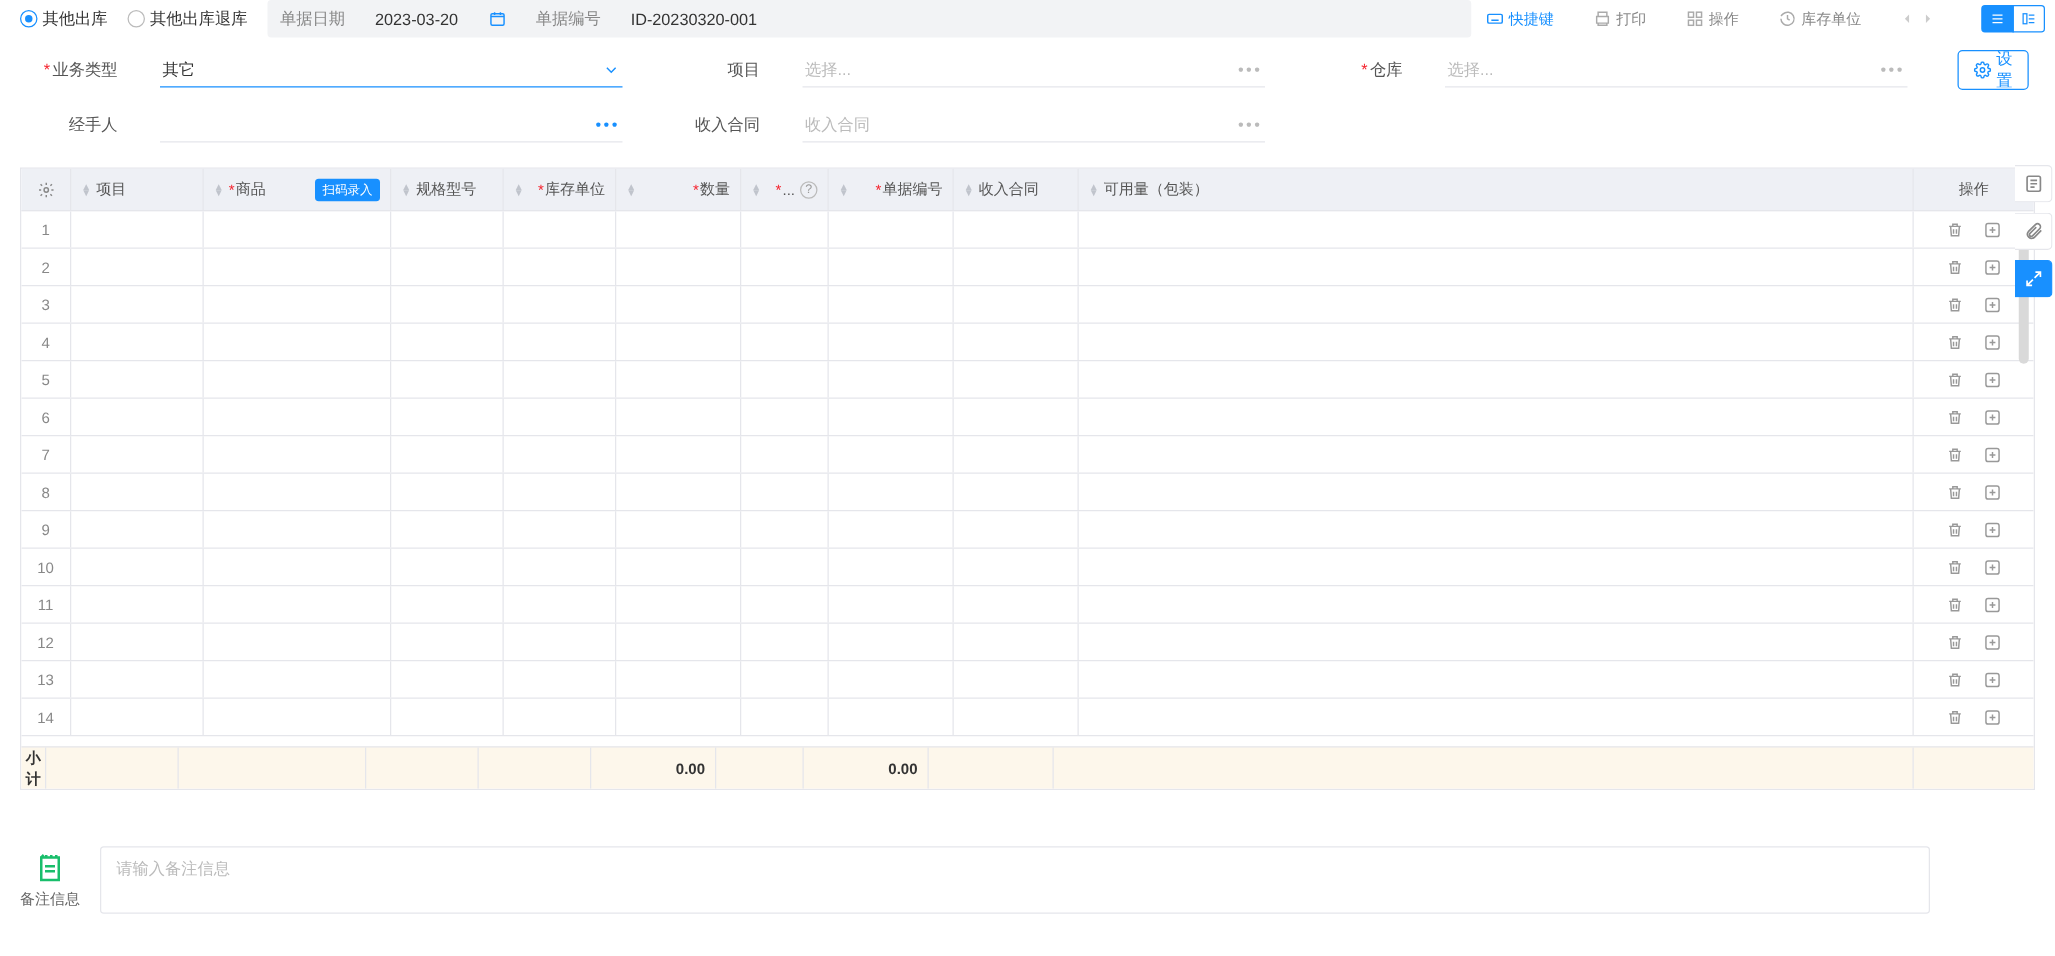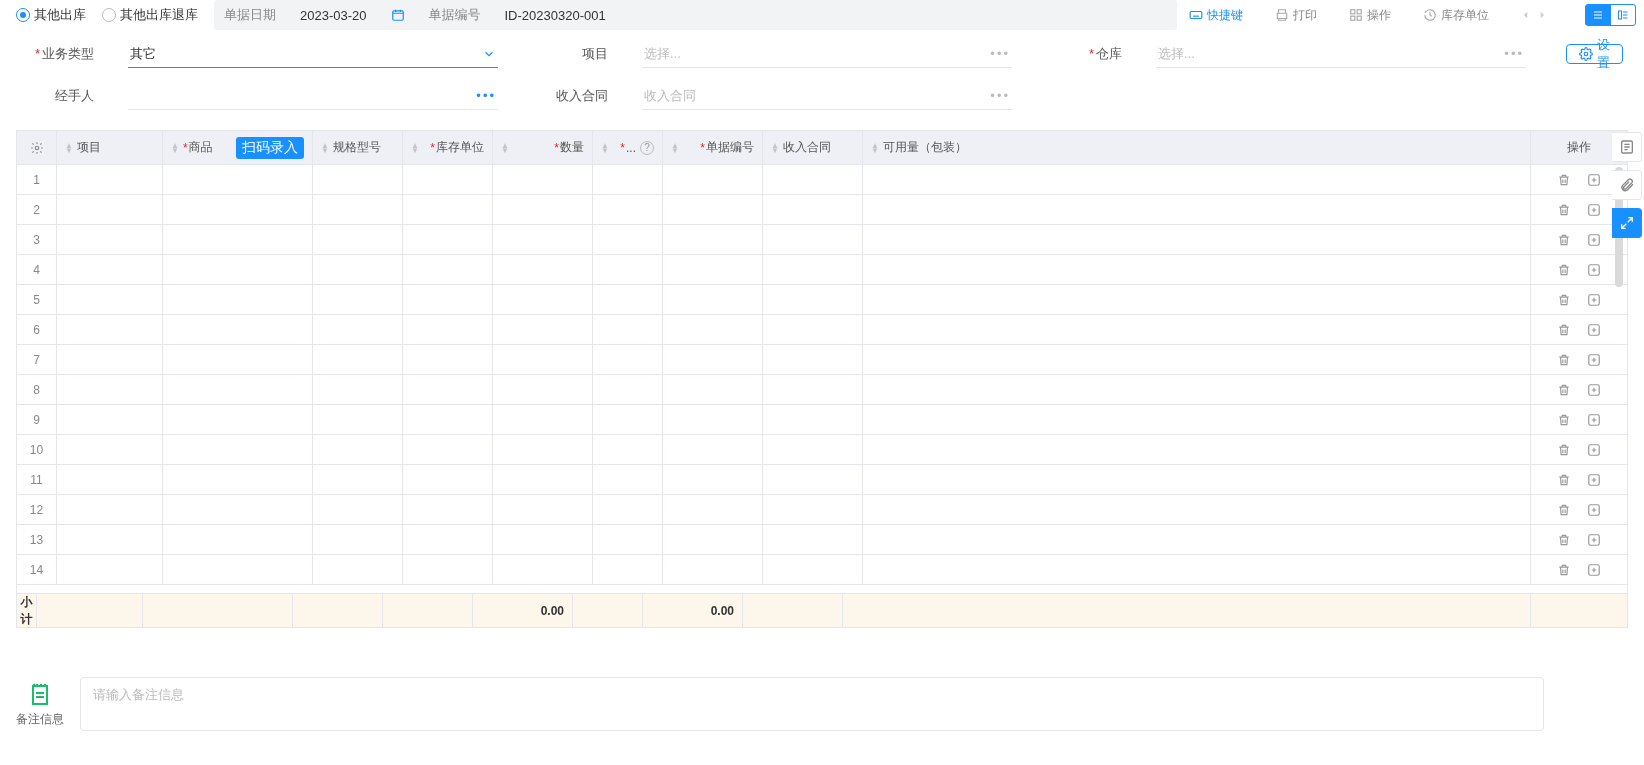--- a/index.html
+++ b/index.html
@@ -93,21 +93,21 @@
     padding:0 2px;
   }
   .form-item .input .val{color:var(--text);}
   .form-item .input .ph{color:var(--text-lighter);}
   .form-item .input .indicator{color:var(--blue);font-size:14px;}
   .form-item .input .dots{color:var(--text-lighter);letter-spacing:2px;}
   .form-item.biz .input{border-bottom-color:var(--blue);}
 
   .settings-btn{
     margin-left:auto;
-    height:20px;padding:0 12px;border:1px solid var(--blue);
+    height:32px;padding:0 12px;border:1px solid var(--blue);
     border-radius:4px;color:var(--blue);display:flex;align-items:center;gap:4px;
     cursor:pointer;background:#fff;font-size:13px;
   }
 
   
   .table-wrap{
     margin:0 16px;
     border:1px solid var(--border);
     position:relative;
     height:498px;
@@ -130,21 +130,21 @@
   }
   .th .req{color:var(--req);margin-right:1px;}
   .th.center{justify-content:center;}
   .th.right{justify-content:flex-end;}
   .th.right .sort{order:-1;margin-right:auto;}
   .gear-cell{width:40px;justify-content:center;cursor:pointer;}
 
   .scan-btn{
     margin-left:auto;
     background:var(--blue);color:#fff;
-    font-size:14px;padding:2px 6px;border-radius:3px;
+    font-size:10px;padding:2px 6px;border-radius:3px;
     cursor:pointer;
   }
   .help-ico{
     margin-left:4px;width:14px;height:14px;border-radius:50%;
     border:1px solid #bbb;color:#999;font-size:10px;
     display:inline-flex;align-items:center;justify-content:center;
   }
 
   
   .c-idx{width:40px;}

